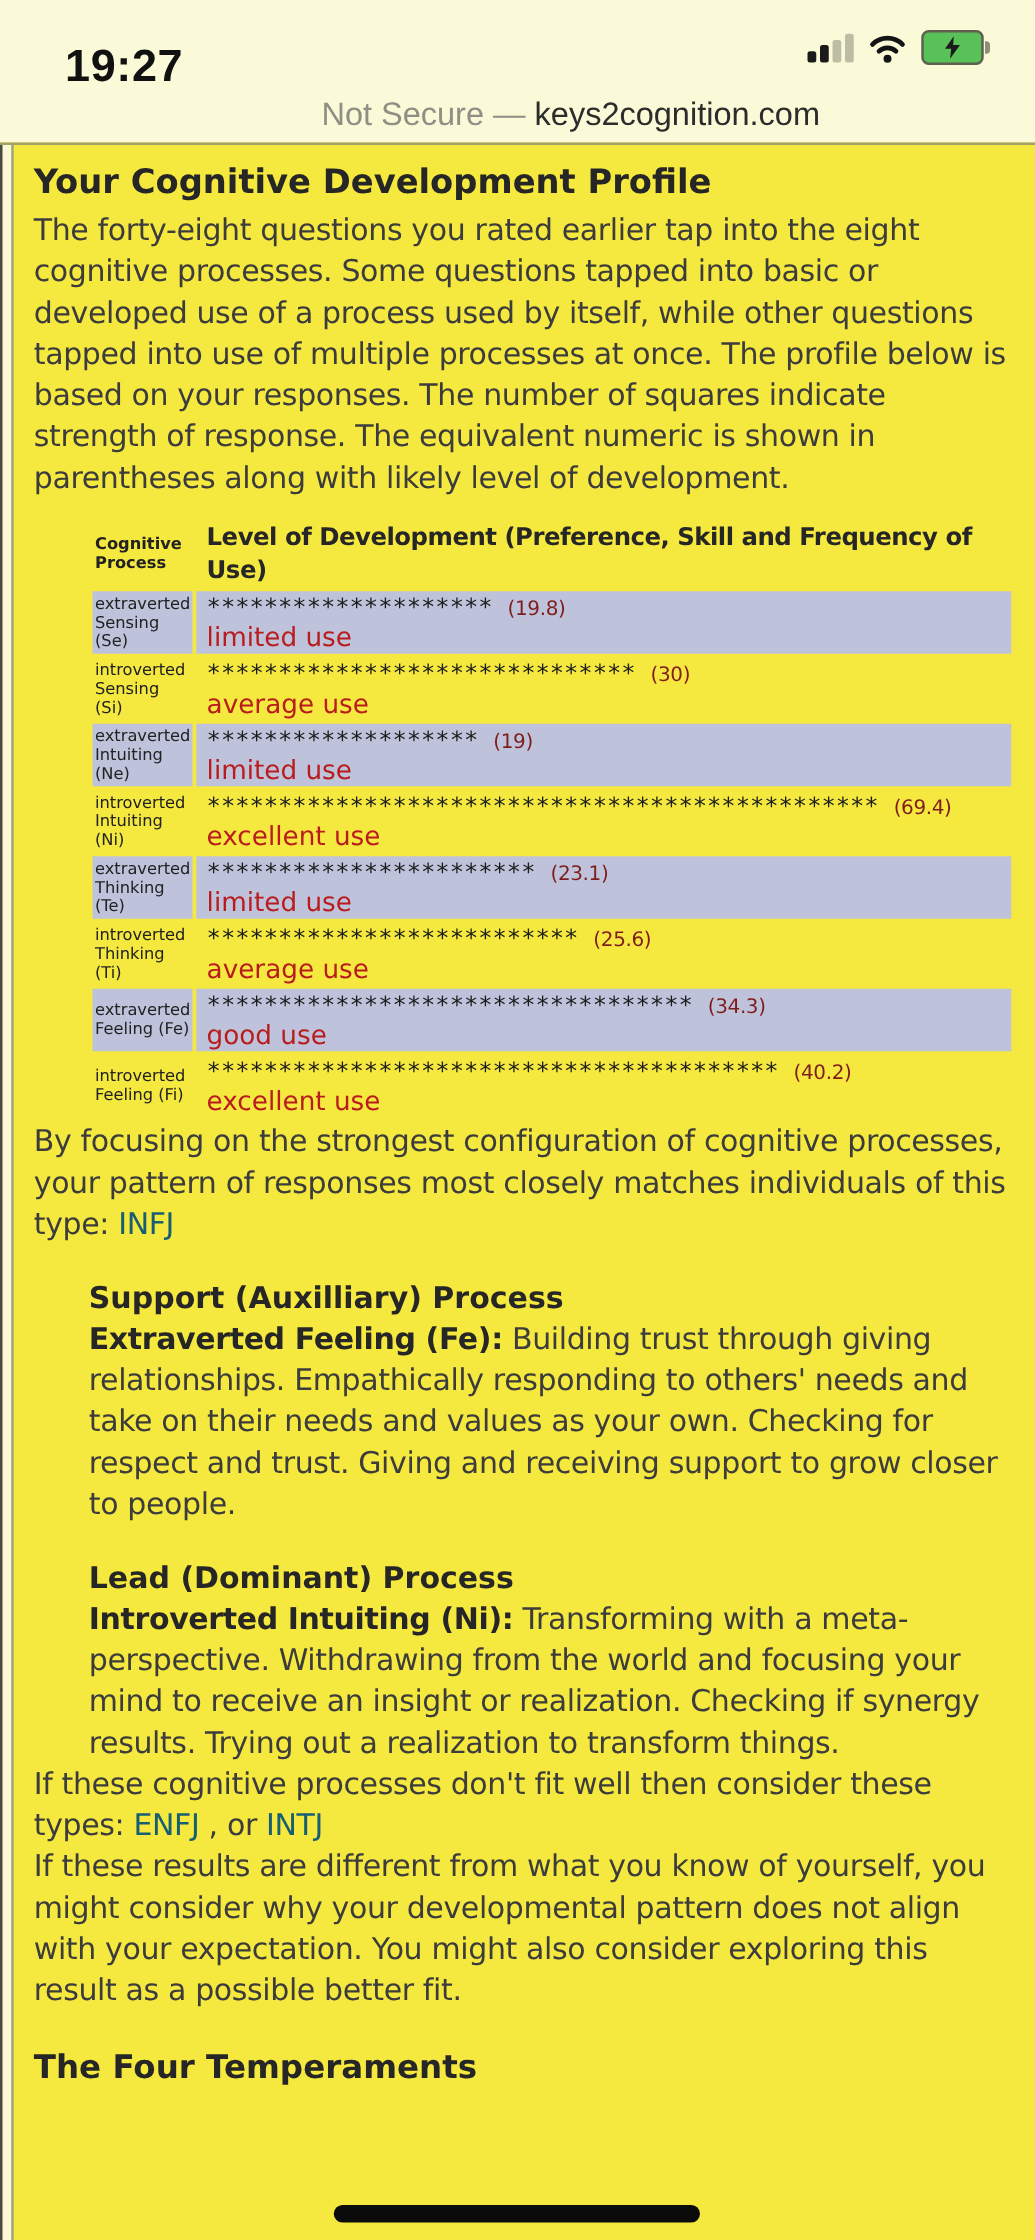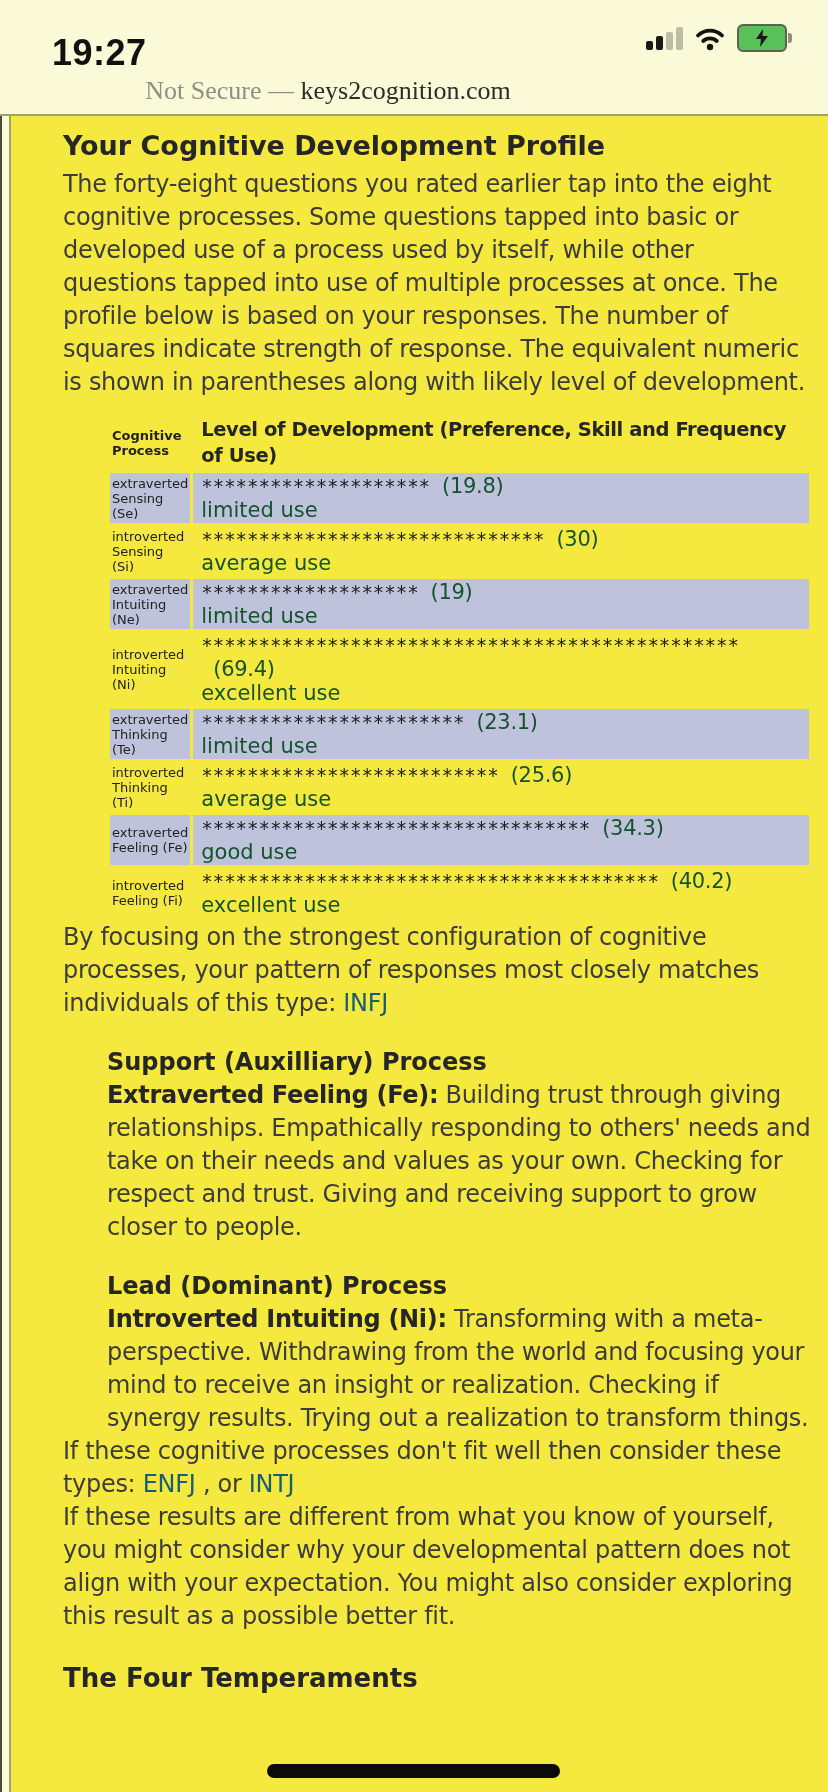--- a/index.html
+++ b/index.html
@@ -19,47 +19,47 @@
   .sigbars i:nth-child(1){height:9px;}
   .sigbars i:nth-child(2){height:14px;}
   .sigbars i:nth-child(3){height:18px;background:#bdbda6;}
   .sigbars i:nth-child(4){height:23px;background:#bdbda6;}
   .battery{display:flex;align-items:center;}
   .batt-body{width:46px;height:24px;border:2px solid #60604f;border-radius:6px;
              background:#58c258;position:relative;}
   .batt-nub{width:4px;height:10px;background:#8e8e7a;border-radius:0 3px 3px 0;margin-left:1px;}
   .bolt{position:absolute;left:50%;top:50%;transform:translate(-50%,-50%);}
   
-  .urlbar{position:absolute;top:76px;left:0;width:656px;text-align:center;font-size:26px;
-          font-family:Liberation Serif, serif;}
+  .urlbar{position:absolute;top:76px;left:0;width:656px;text-align:right;font-size:26px;
+          font-family:Liberation Sans, sans-serif;}
   .url-secure{color:#8f8f85;}
   .url-domain{color:#2c2c2c;}
   
   .page{position:absolute;top:114px;left:0;width:828px;height:1678px;
         border-top:2px solid #a2a268;background:#f5e83e;box-sizing:border-box;}
   .gutter{position:absolute;left:0;top:0;bottom:0;width:11px;background:#fafad8;
           border-left:2px solid #4a4a3c;border-right:2px solid #a2a268;box-sizing:border-box;}
   .content{position:absolute;left:11px;top:0;right:0;bottom:0;overflow:hidden;
-           color:#3c3c3c;padding-left:36px;}
+           color:#3c3c3c;}
   .inner{padding:10px 16px 0 16px;}
   h1.pg{font-size:27px;line-height:32px;font-weight:bold;color:#262626;margin:4px 0 6px 0;}
   p.body{font-size:24px;line-height:33px;letter-spacing:-0.3px;margin:0 0 0 0;color:#3c3c3c;}
   
   table.profile{border-collapse:separate;border-spacing:3px;margin:14px 0 0 44px;}
   table.profile td{vertical-align:middle;}
   td.proc{width:70px;font-size:13px;line-height:15px;color:#222;padding:2px 2px;}
   td.level{width:640px;padding:1px 8px;}
   tr.shade td{background:#bec3db;}
   .thead td{background:transparent !important;vertical-align:middle;}
   .col1-h{font-size:16px;line-height:19px;font-weight:bold;color:#262626;}
   .col2-h{font-size:19.5px;line-height:26px;font-weight:bold;color:#262626;letter-spacing:-0.4px;}
   .stars{font-family:"DejaVu Sans Mono","Liberation Mono",monospace;font-size:19px;
          color:#1c1c1c;line-height:24px;}
-  .val{font-size:21px;color:#14532d;margin-left:12px;letter-spacing:-0.3px;}
-  .use{font-size:21px;line-height:24px;color:#14532d;}
+  .val{font-size:16px;color:#7f1d1d;margin-left:12px;letter-spacing:-0.3px;}
+  .use{font-size:21px;line-height:24px;color:#b91c1c;}
   
   h2.pg{font-size:26px;line-height:31px;font-weight:bold;color:#262626;margin:30px 0 6px 0;}
   .type-link{color:#175e73;font-weight:normal;text-decoration:none;cursor:pointer;}
   .indent{margin-left:44px;}
   h3.pg{font-size:24px;line-height:33px;font-weight:bold;color:#262626;margin:26px 0 0 0;}
   .bold-term{font-weight:bold;color:#262626;}
   .mt24{margin-top:22px;}
   .mt44{margin-top:46px;}
   
   .bottom-head{margin:28px 0 0 0;}

